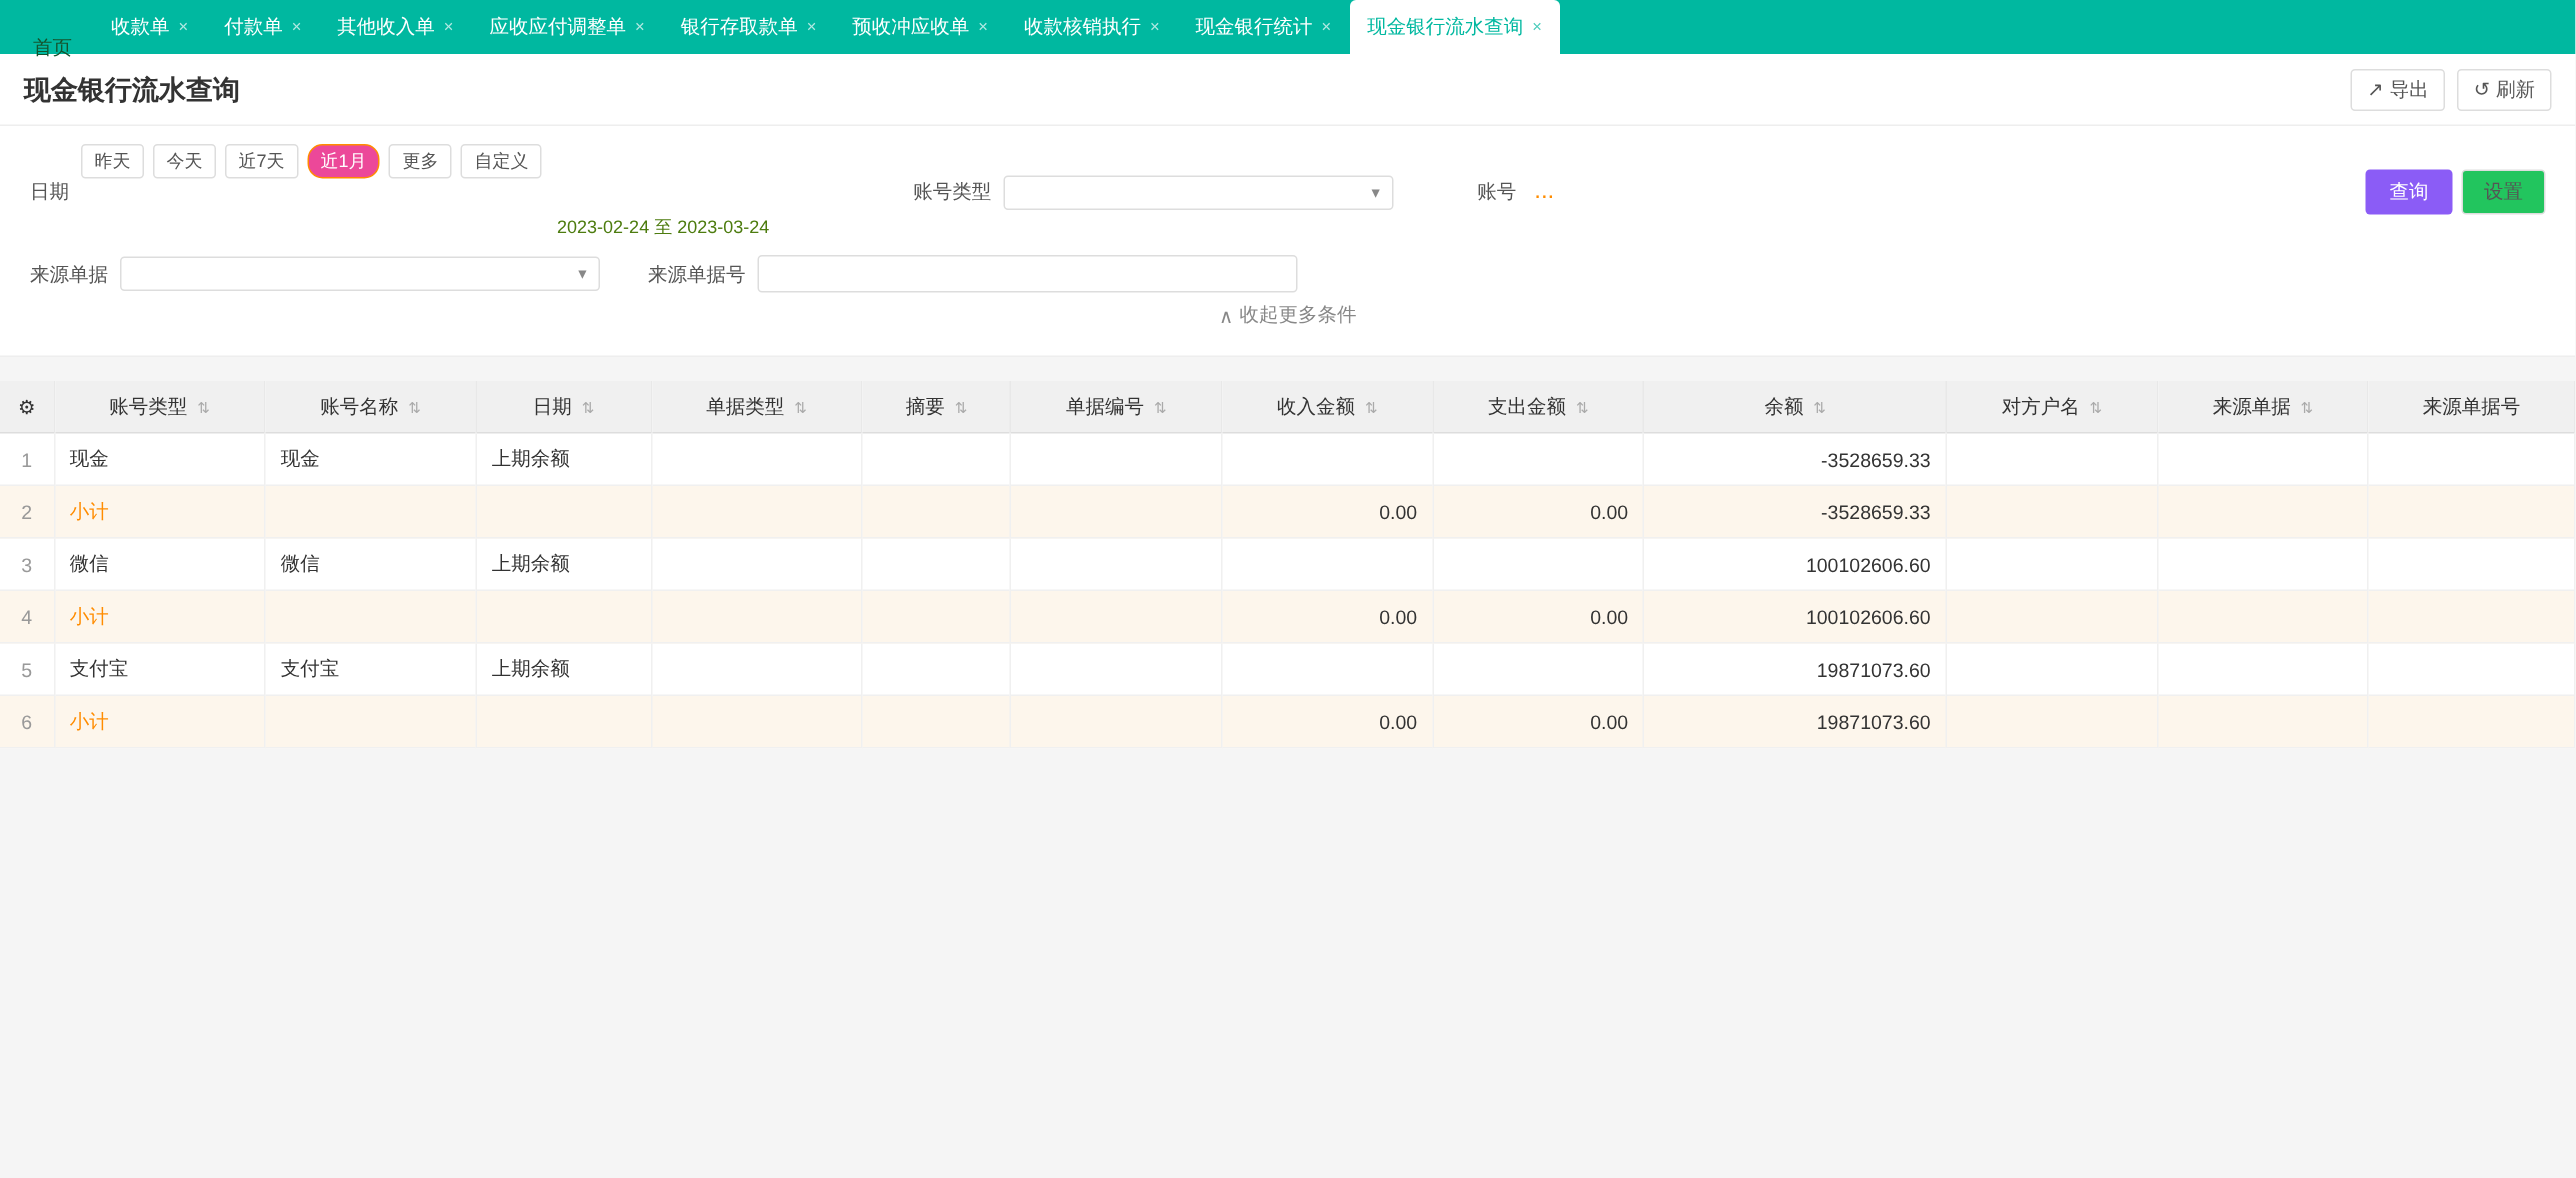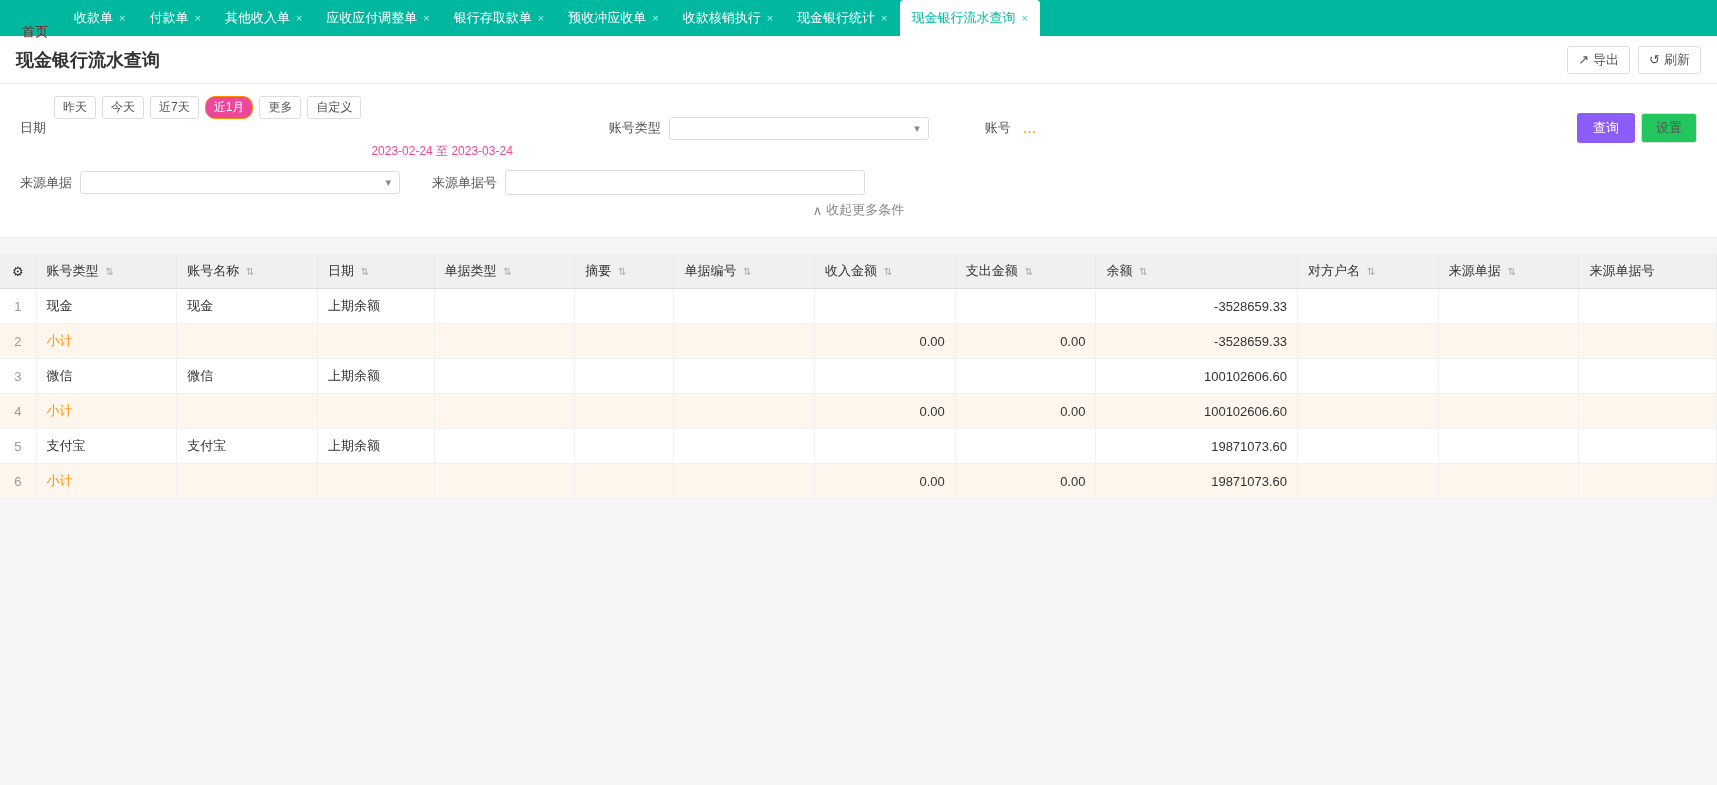--- a/index.html
+++ b/index.html
@@ -30,21 +30,21 @@
       background: #fff;
       color: #00b8a0;
       border-radius: 4px 4px 0 0;
     }
     .nav-item .close-x {
       margin-left: 6px;
       font-size: 11px;
       opacity: 0.7;
     }
     .nav-home {
-      color: #7f1d1d;
+      color: #14532d;
       padding: 0 14px;
       height: 36px;
       display: flex;
       align-items: center;
       cursor: pointer;
       font-size: 13px;
       margin-top: 28px;
     }
 
     
@@ -111,21 +111,21 @@
       font-size: 12px;
       background: #fff;
     }
     .date-btn.active {
       background: #ec4899;
       border-color: #ff8c00;
       color: #fff;
       border-radius: 10px;
     }
     .date-range {
-      color: #ec4899;
+      color: #4d7c0f;
       font-size: 12px;
       margin-left: 4px;
       margin-top: 47px;
     }
     .filter-select {
       display: flex;
       align-items: center;
       border: 1px solid #ddd;
       border-radius: 3px;
       padding: 4px 8px;
@@ -200,21 +200,21 @@
       width: 100%;
       border-collapse: collapse;
       font-size: 13px;
     }
     thead tr {
       background: #f0f0f0;
       border-bottom: 1px solid #ddd;
     }
     thead th {
       padding: 8px 10px;
-      text-align: left;
+      text-align: center;
       color: #333;
       font-weight: normal;
       white-space: nowrap;
       border-right: 1px solid #e8e8e8;
       position: relative;
     }
     thead th .sort-icon { color: #aaa; font-size: 10px; margin-left: 3px; }
     tbody tr { border-bottom: 1px solid #f0f0f0; }
     tbody tr.subtotal { background: #fdf6ec; }
     tbody td {

